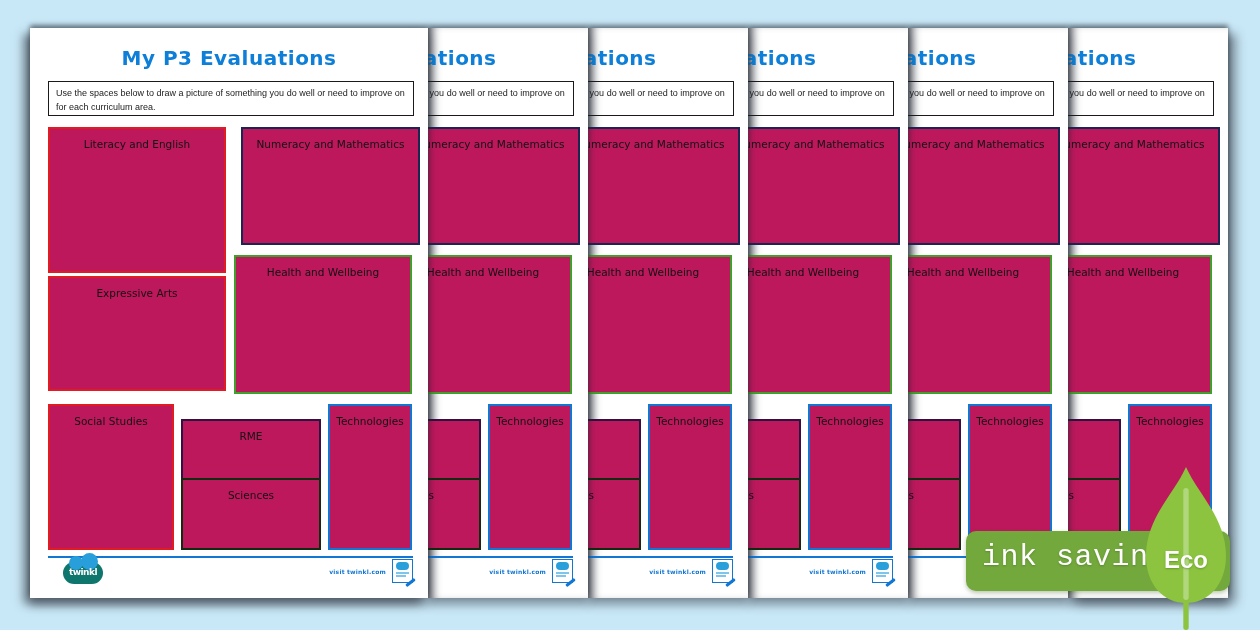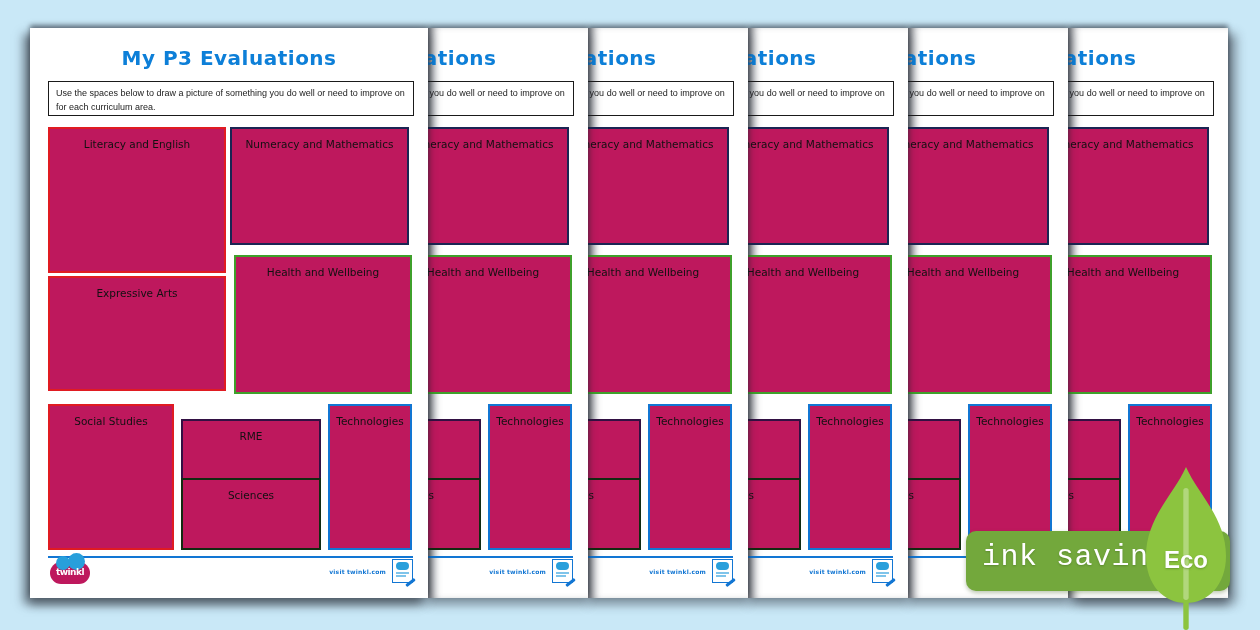--- a/index.html
+++ b/index.html
@@ -40,32 +40,32 @@
     border:1.5px solid #1a1a1a;padding:5px 7px 0 7px;
     font-family:"Liberation Sans", sans-serif;
     font-size:9px;line-height:1.55;color:#222;
   }
   .cbox{
     position:absolute;background:#be185d;
     text-align:center;font-size:10.5px;color:#111;
     padding-top:9px;box-sizing:border-box;
   }
   .b-literacy   {left:18px; top:99px;  width:178px;height:146px;border:2.5px solid #e01b22;}
-  .b-numeracy   {left:200px;top:99px;  width:179px;height:118px;border:2.5px solid #1b2553;}
+  .b-numeracy   {left:211px;top:99px;  width:179px;height:118px;border:2.5px solid #1b2553;}
   .b-expressive {left:18px; top:248px; width:178px;height:115px;border:2.5px solid #e01b22;}
   .b-health     {left:204px;top:227px; width:178px;height:139px;border:2.5px solid #3fa02b;}
   .b-social     {left:18px; top:376px; width:126px;height:146px;border:2.5px solid #e01b22;}
   .b-rme        {left:151px;top:377px; width:140px;height:67px; border:2.5px solid #321043;margin-top:14px;}
   .b-sciences   {left:151px;top:450px; width:140px;height:72px; border:2.5px solid #122b10;}
   .b-tech       {left:298px;top:376px; width:84px; height:146px;border:2.5px solid #1276d3;}
 
   .foot-line{position:absolute;left:18px;top:528px;width:365px;height:2px;background:#1276d3;}
   .cloud{
-    position:absolute;left:20px;top:534px;width:40px;height:22px;
-    background:#be185d;border-radius:11px;
+    position:absolute;left:33px;top:534px;width:40px;height:22px;
+    background:#0f766e;border-radius:11px;
   }
   .cloud::before{content:"";position:absolute;left:6px;top:-6px;width:14px;height:14px;border-radius:50%;background:#289fdb;}
   .cloud::after{content:"";position:absolute;left:18px;top:-9px;width:17px;height:17px;border-radius:50%;background:#289fdb;}
   .cloud span{
     position:absolute;left:0;top:5px;width:100%;text-align:center;
     color:#fff;font-size:9px;font-weight:bold;z-index:2;letter-spacing:-.5px;
   }
   .visit{
     position:absolute;top:540px;right:42px;
     font-size:6px;font-weight:bold;color:#1276d3;letter-spacing:.2px;

